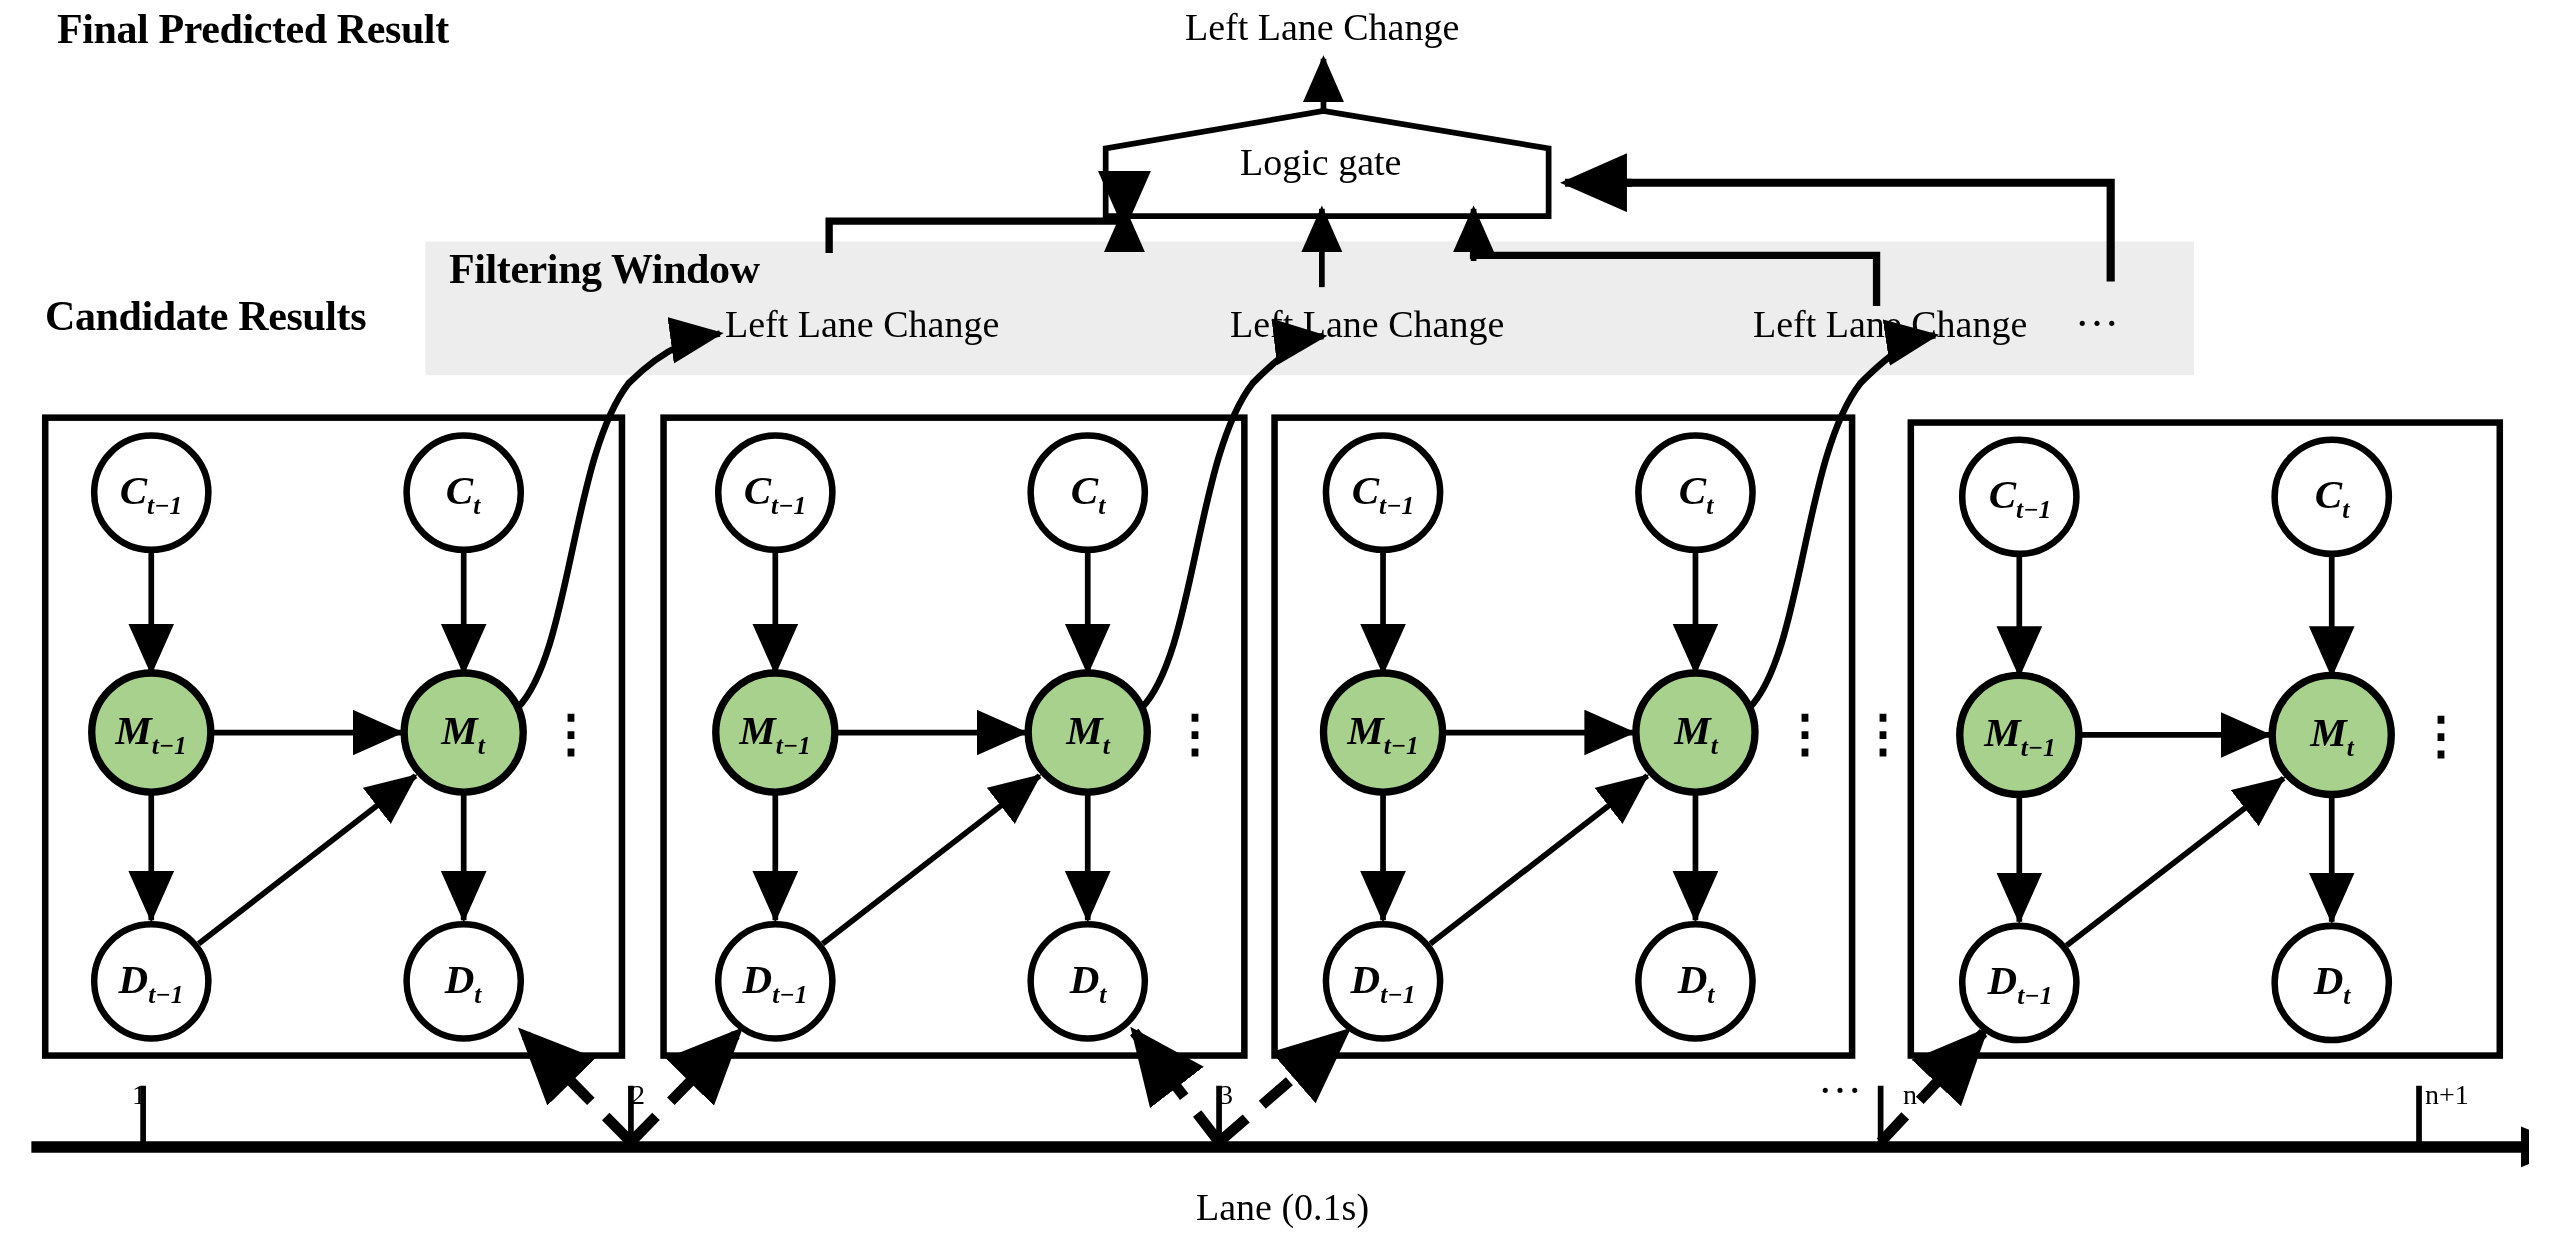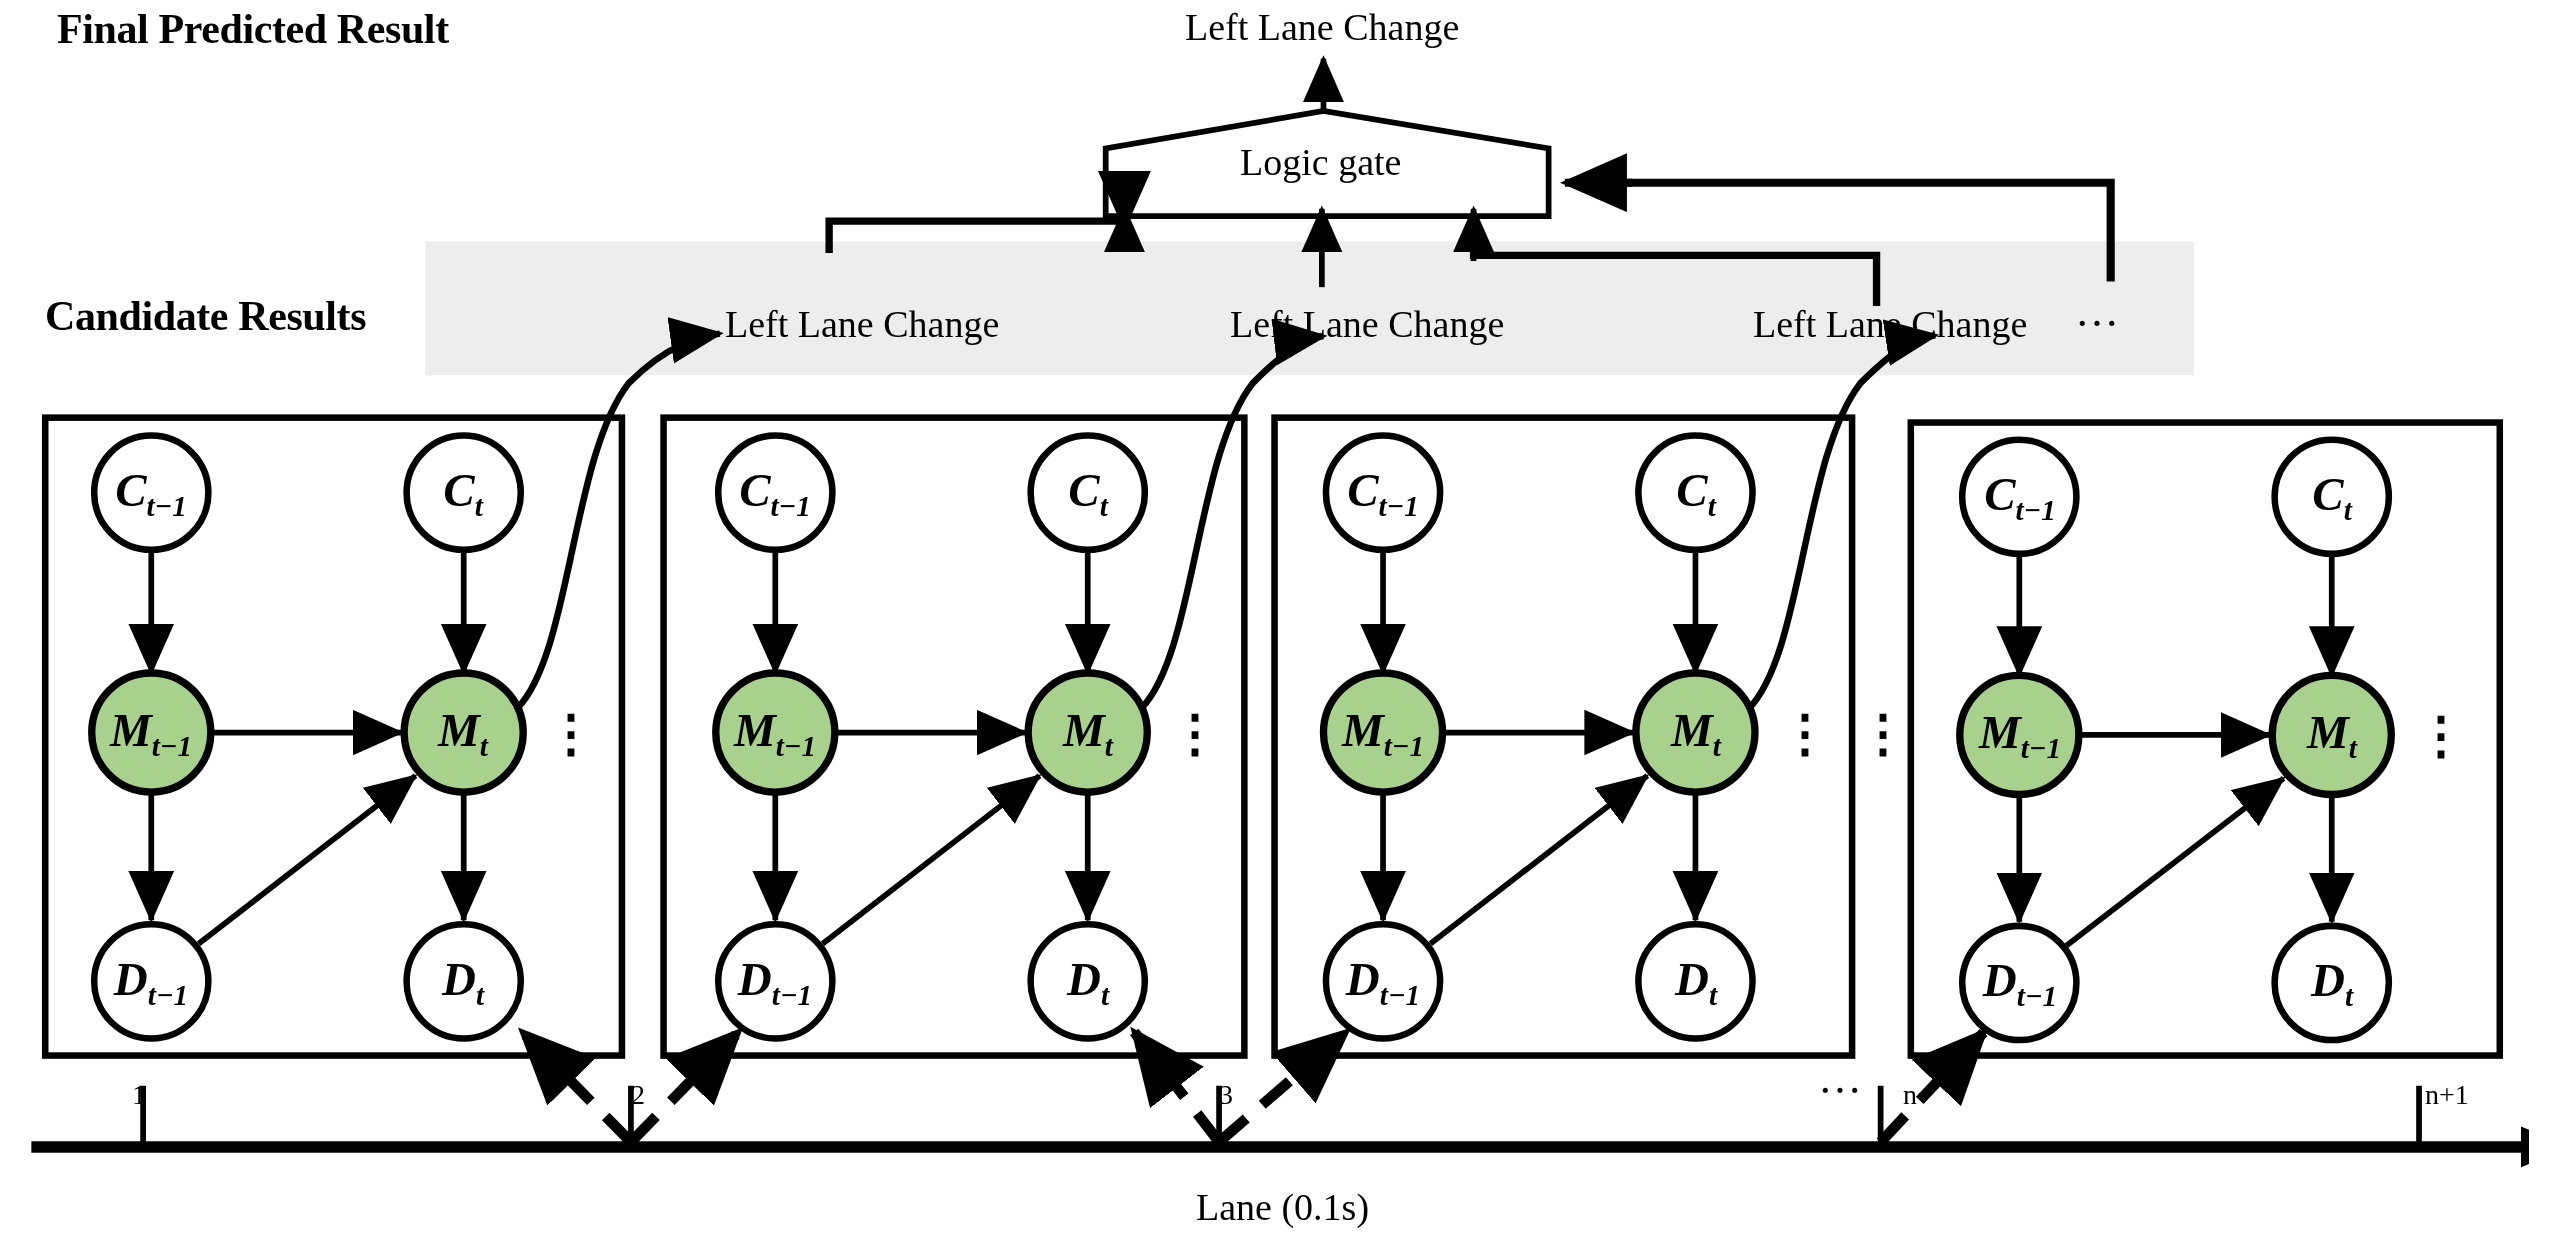--- a/index.html
+++ b/index.html
@@ -39,21 +39,21 @@
   .tick-lbl {
     position: absolute;
     font-size: 28px;
     color: #000;
     white-space: nowrap;
   }
   .node-lbl {
     position: absolute;
     font-weight: bold;
     font-style: italic;
-    font-size: 47px;
+    font-size: 41px;
     color: #000;
     white-space: nowrap;
     transform: translate(-50%, -50%);
     text-align: center;
   }
   .node-lbl sub {
     font-size: 0.62em;
     font-style: italic;
     font-weight: bold;
   }
@@ -185,20 +185,21 @@
       <path d="M 773 1400 L 640 1265" marker-end="url(#ahdash)"></path>
       <path d="M 773 1400 L 905 1265" marker-end="url(#ahdash)"></path>
       <path d="M 1494 1400 L 1390 1265" marker-end="url(#ahdash)"></path>
       <path d="M 1494 1400 L 1650 1265" marker-end="url(#ahdash)"></path>
       <path d="M 2305 1400 L 2432 1265" marker-end="url(#ahdash)"></path>
     </g>
   </svg>
 
   <div class="hdr" style="left:57px; top:4.9px;">Final Predicted Result</div>
   <div class="hdr" style="left:45px; top:292px;">Candidate Results</div>
+  <div class="hdr" style="left:449px; top:245px;">Filtering Window</div>
 
   <div class="lbl" style="left:1185px; top:4.9px;">Left Lane Change</div>
   <div class="lbl" style="left:1240px; top:140px;">Logic gate</div>
 
   <div class="lbl" style="left:725px; top:302px;">Left Lane Change</div>
   <div class="lbl" style="left:1230px; top:302px;">Left Lane Change</div>
   <div class="lbl" style="left:1753px; top:302px;">Left Lane Change</div>
   <div class="dots-h" style="left:2075px; top:286px;">…</div>
 
   <div class="node-lbl" style="left:151px; top:493px;">

